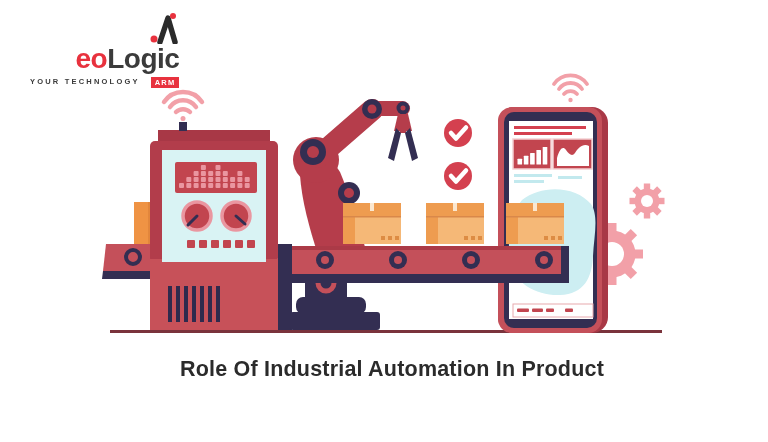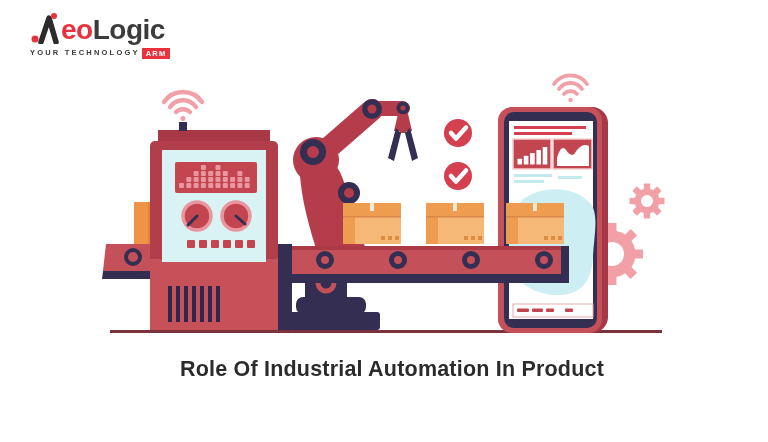--- a/index.html
+++ b/index.html
@@ -2,27 +2,27 @@
 <html><head>
 <meta charset="utf-8">
 <style>
   html,body{margin:0;padding:0;}
   body{
     width:768px;height:442px;background:#ffffff;position:relative;overflow:hidden;
     font-family:"Liberation Sans", sans-serif;
   }
   .scene{position:absolute;left:0;top:0;}
   .logo{position:absolute;left:30px;top:12px;}
-  .brand-row{display:flex;align-items:flex-end;gap:1px;}
+  .brand-row{display:flex;align-items:flex-end;gap:1px;flex-direction:column;}
   .brand-text{font-size:28px;font-weight:bold;letter-spacing:-0.5px;line-height:1;}
   .brand-accent{color:#e8323e;}
   .brand-rest{color:#3b3b3b;}
   .tagline{margin-top:4px;display:flex;align-items:flex-start;font-size:7.5px;font-weight:bold;
            letter-spacing:2.2px;color:#3b3b3b;}
-  .tagline-badge{background:#e8323e;color:#ffffff;padding:1px 4px;margin-left:2px;letter-spacing:1.2px;}
+  .tagline-badge{background:#e8323e;color:#ffffff;padding:1px 4px;margin-left:11px;letter-spacing:1.2px;}
   .title{position:absolute;top:357px;left:0;width:768px;text-align:center;font-weight:bold;
          font-size:21.5px;line-height:25px;color:#2b2b2b;letter-spacing:0.2px;margin-left:8px;}
 </style>
 </head>
 <body>
 
 <svg class="scene" width="768" height="442" viewBox="0 0 768 442">
 
   <rect x="110" y="330" width="552" height="3" fill="#7a333c"></rect>
 

